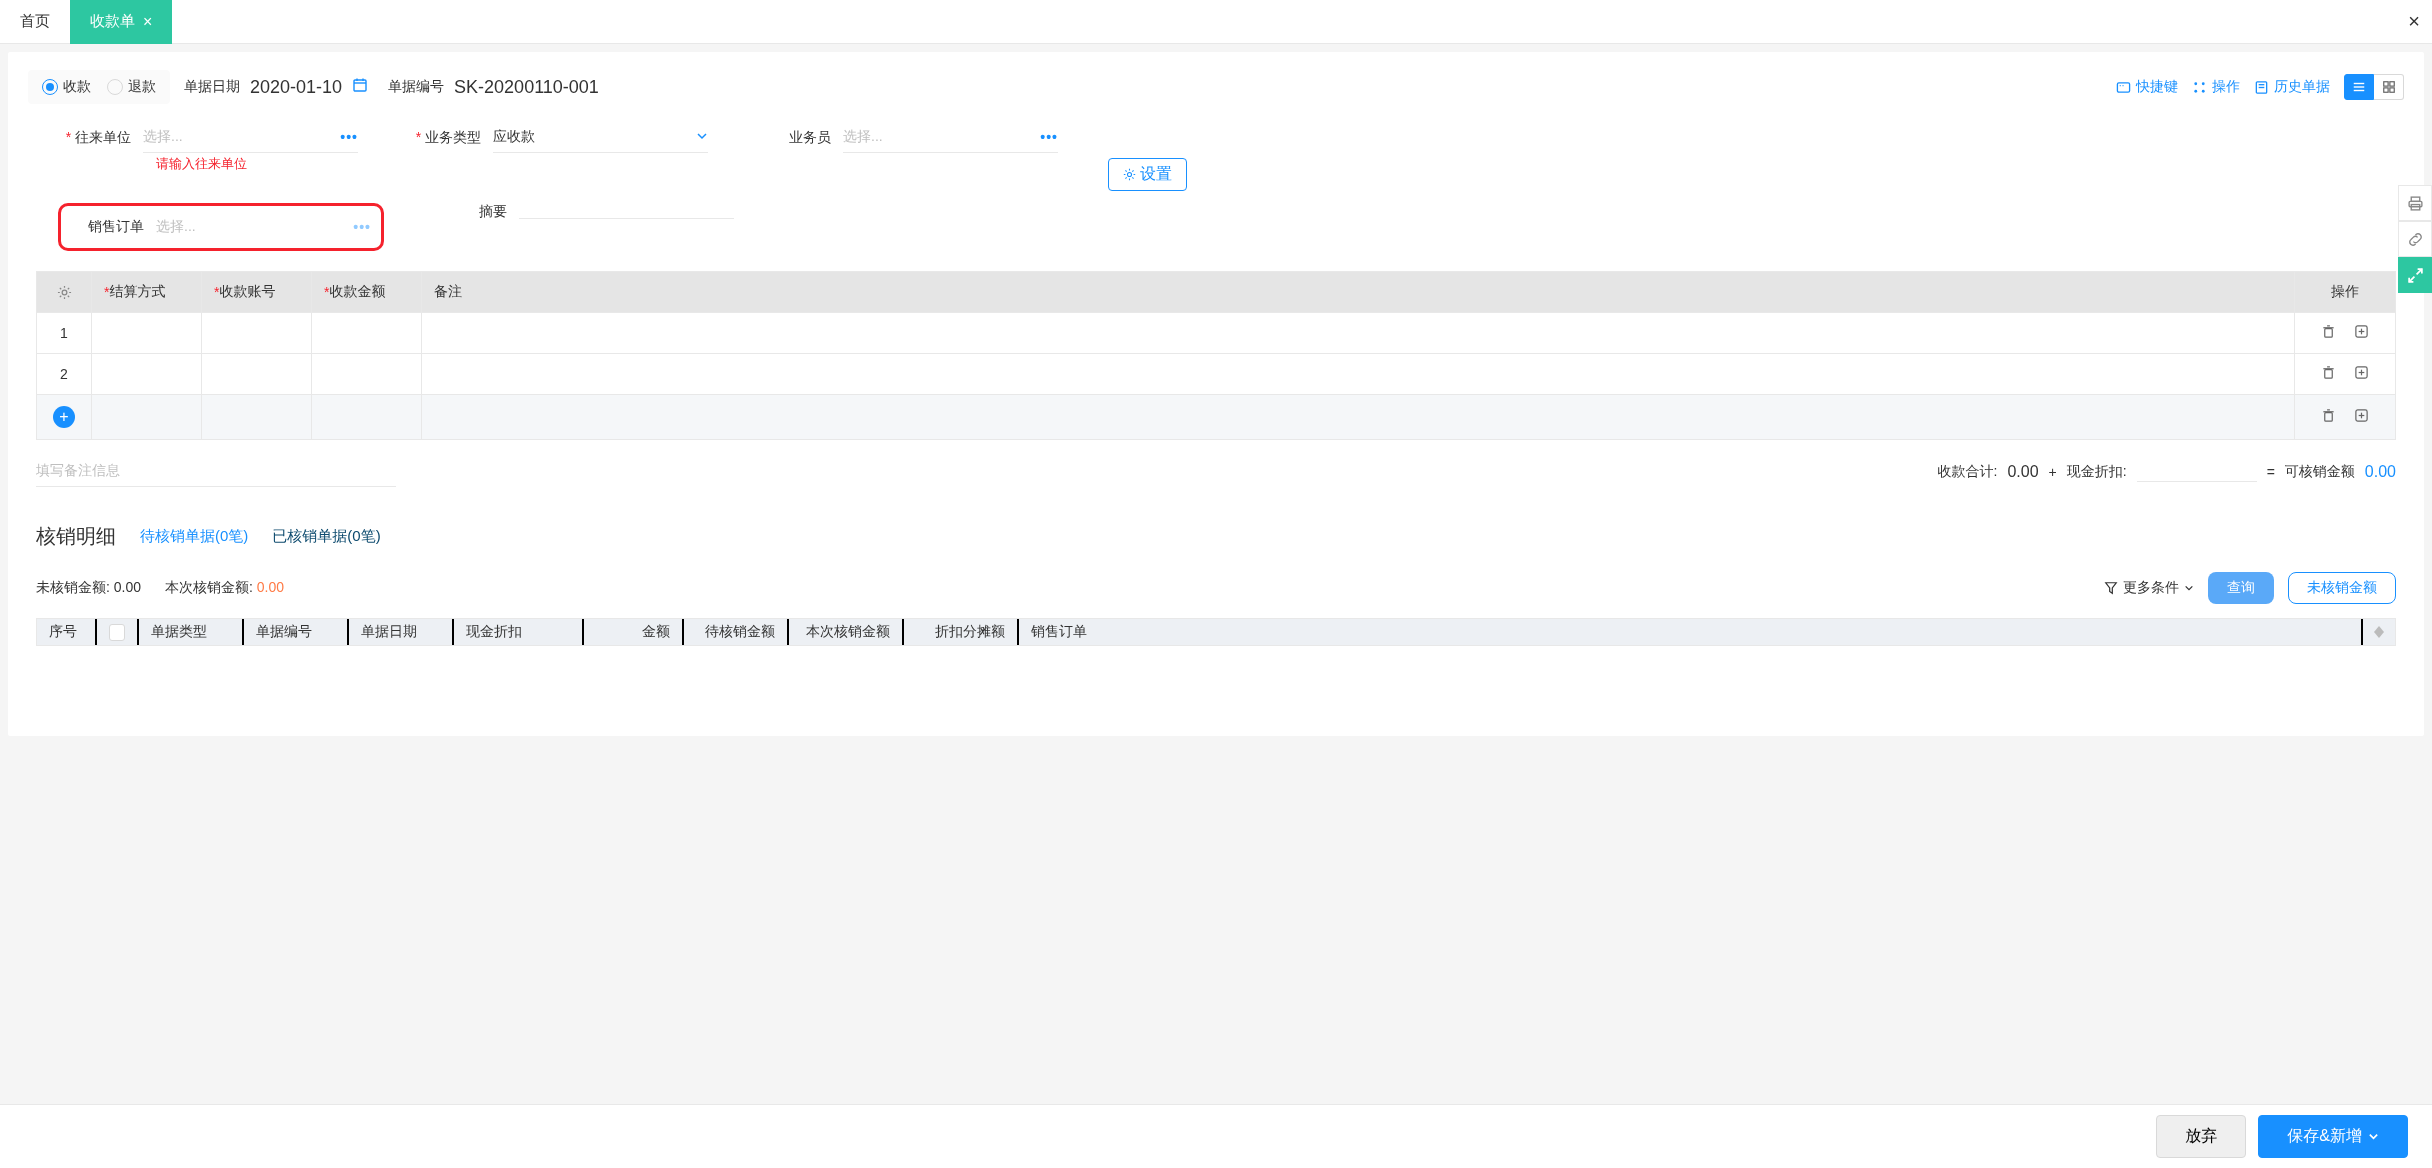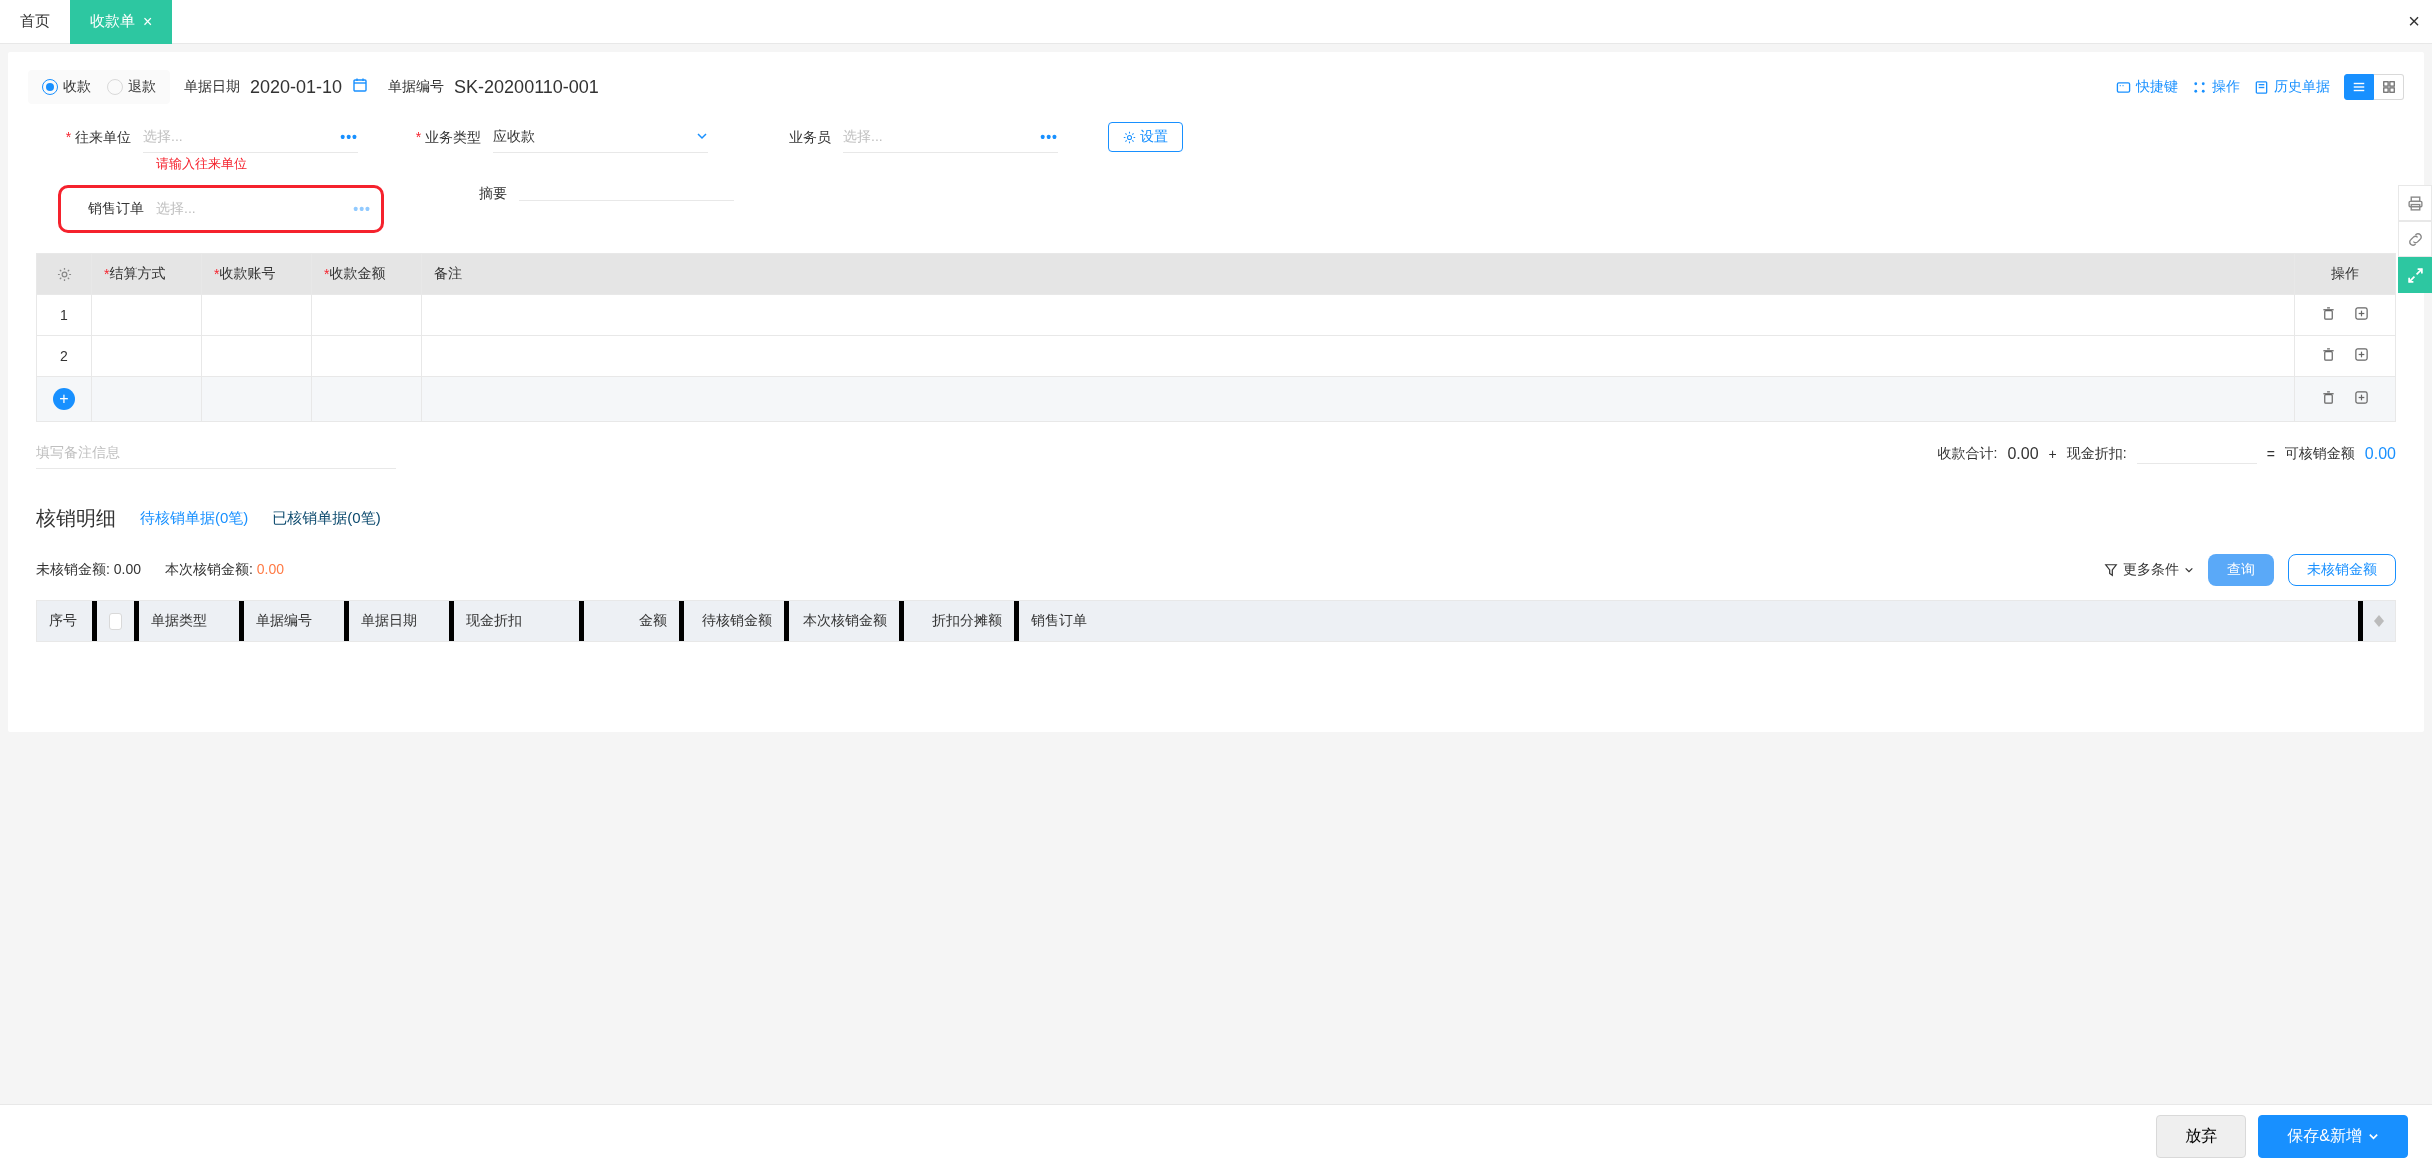--- a/index.html
+++ b/index.html
@@ -35,21 +35,21 @@
     
     .form-row { display: flex; padding: 6px 50px; gap: 50px; align-items: flex-start; }
     .form-field { display: flex; align-items: center; min-width: 300px; }
     .form-label { width: 85px; text-align: right; padding-right: 12px; }
     .required::before { content: '* '; color: #f5222d; }
     .form-input { flex: 1; border: none; border-bottom: 1px solid #e8e8e8; padding: 6px 0; display: flex; align-items: center; justify-content: space-between; min-width: 210px; }
     .placeholder { color: #bfbfbf; }
     .more-dots { color: #1890ff; font-weight: bold; letter-spacing: 1px; cursor: pointer; }
     .chevron-down { color: #1890ff; font-size: 12px; }
     .error-msg { color: #f5222d; font-size: 13px; padding-left: 98px; margin-top: 2px; }
-    .settings-btn { border: 1px solid #1890ff; color: #1890ff; background: #fff; padding: 5px 14px; border-radius: 4px; cursor: pointer; display: flex; align-items: center; gap: 4px; font-size: 14px; }
+    .settings-btn { border: 1px solid #1890ff; color: #1890ff; background: #fff; padding: 5px 14px; border-radius: 4px; cursor: pointer; display: flex; align-items: center; gap: 4px; font-size: 16px; margin-top: 36px; }
     
     .highlight-box { border: 3px solid #f5222d; border-radius: 10px; padding: 6px 10px; }
     
     .table { margin: 14px 28px 0 28px; border: 1px solid #e8e8e8; }
     .table-header { display: flex; background: #e5e5e5; }
     .table-row { display: flex; border-top: 1px solid #e8e8e8; }
     .table-footer-row { background: #f5f7f9; }
     .th, .td { padding: 11px 12px; border-right: 1px solid #e8e8e8; display: flex; align-items: center; }
     .th:last-child, .td:last-child { border-right: none; }
     .col-idx { width: 55px; justify-content: center; }
@@ -77,21 +77,21 @@
     
     .verify-bar { display: flex; align-items: center; gap: 24px; margin: 22px 0 14px 0; }
     .verify-bar-right { margin-left: auto; display: flex; align-items: center; gap: 14px; }
     .orange-val { color: #ff7a45; }
     .btn { padding: 6px 18px; border-radius: 8px; cursor: pointer; font-size: 14px; border: 1px solid transparent; }
     .btn-primary-light { background: #5aa9f8; color: #fff; }
     .btn-outline { border-color: #1890ff; color: #1890ff; background: #fff; }
     
     .verify-table { border: 1px solid #e8e8e8; }
     .vt-header { display: flex; background: #edf0f4; }
-    .vt-col { padding: 11px 12px; border-right: 5px solid #000000; }
+    .vt-col { padding: 4px 12px; border-right: 2px solid #000000; }
     .vt-col:last-child { border-right: none; }
     .vt-idx { width: 60px; }
     .vt-chk { width: 42px; display: flex; align-items: center; justify-content: center; }
     .vt-type { width: 105px; }
     .vt-no { width: 105px; }
     .vt-date { width: 105px; }
     .vt-due { width: 130px; }
     .vt-amt { width: 100px; text-align: right; }
     .vt-pending { width: 105px; text-align: right; }
     .vt-verify { width: 115px; text-align: right; }

